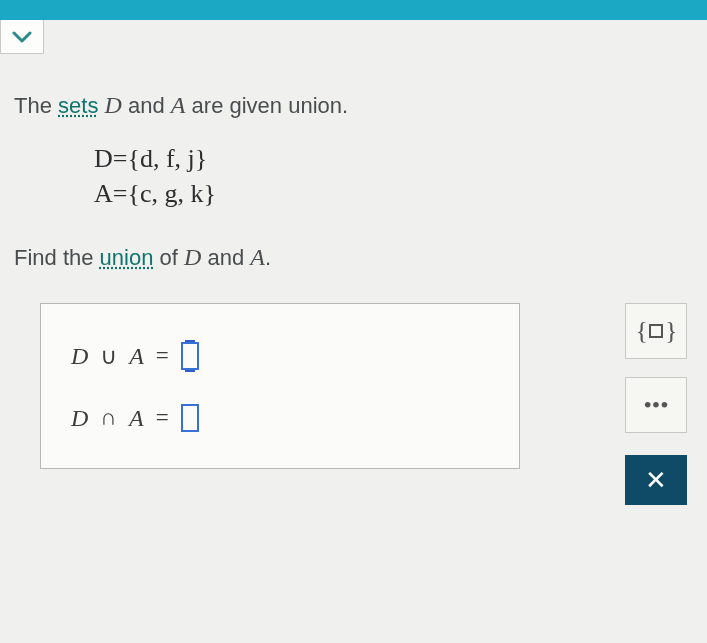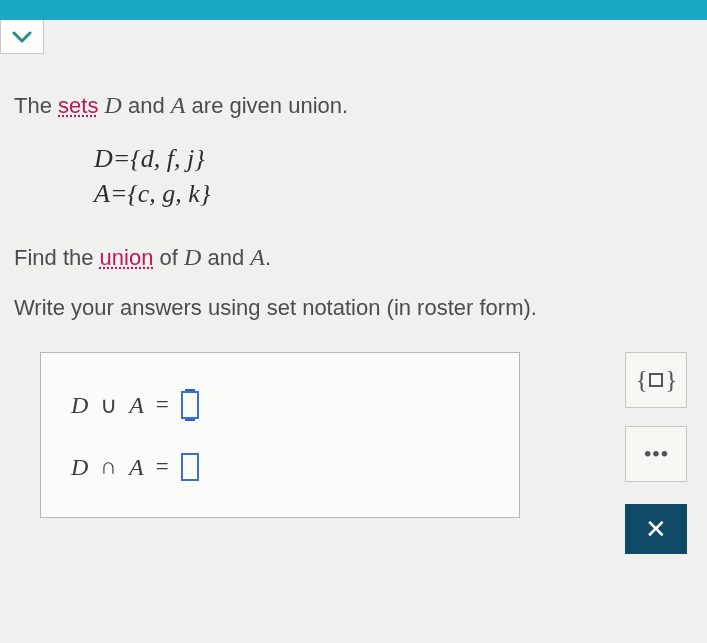--- a/index.html
+++ b/index.html
@@ -33,41 +33,40 @@
   }
   .content {
     padding: 72px 20px 0 14px;
     color: #3d4042;
   }
   .line1 {
     font-size: 22px;
     color: #4a4d4f;
   }
   .term {
-    color: #be185d;
+    color: #0f766e;
     text-decoration: underline dotted;
     text-align: right;
   }
   .mathvar {
     font-family: 'Times New Roman', Times, serif;
     font-style: italic;
     font-size: 24px;
   }
   .sets-block {
     margin: 22px 0 28px 80px;
     font-family: 'Times New Roman', Times, serif;
-    font-style: italic;
     font-size: 26px;
     line-height: 1.35;
     color: #2b2d2f;
   }
   .instr {
     font-size: 22px;
     color: #4a4d4f;
-    margin: 16px 0;
+    margin: 7px 0;
     line-height: 1.5;
   }
   .answer-area {
     margin-top: 28px;
     display: flex;
     gap: 24px;
     align-items: flex-start;
   }
   .answer-box {
     border: 1px solid #b7b7b3;
@@ -161,21 +160,20 @@
   <div class="sets-block">
     <div>D={d, f, j}</div>
     <div>A={c, g, k}</div>
   </div>
 
   <div class="instr">
     <span>Find the </span><span class="term">union</span><span> of </span><span class="mathvar">D</span><span> and </span><span class="mathvar">A</span><span>.</span>
   </div>
 
 
-  <div class="instr">Write your answers using set notation (in roster form).</div>
 
   <div class="answer-area">
     <div class="answer-box">
       <div class="eq-row">
         <span class="mathvar">D</span>
         <span class="op">∪</span>
         <span class="mathvar">A</span>
         <span class="op">=</span>
         <span class="input-slot active"></span>
       </div>

